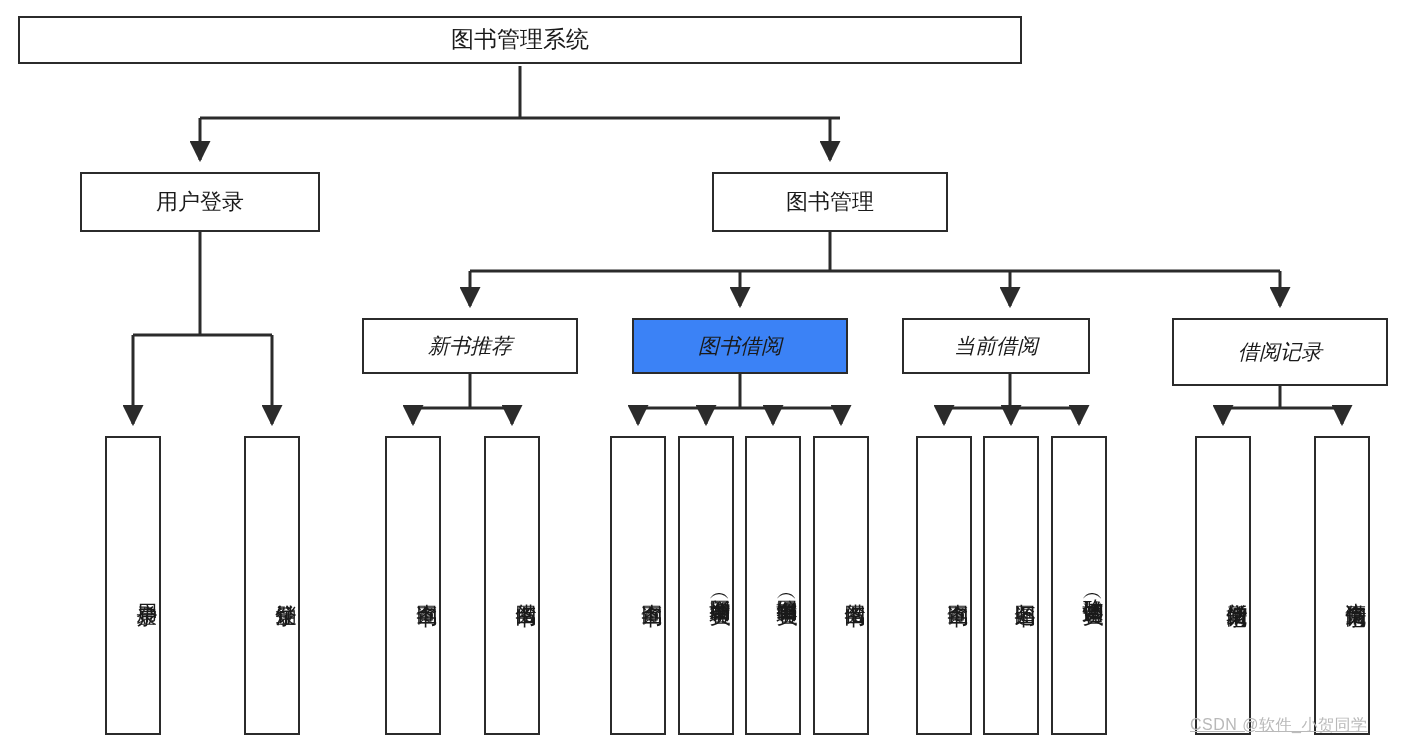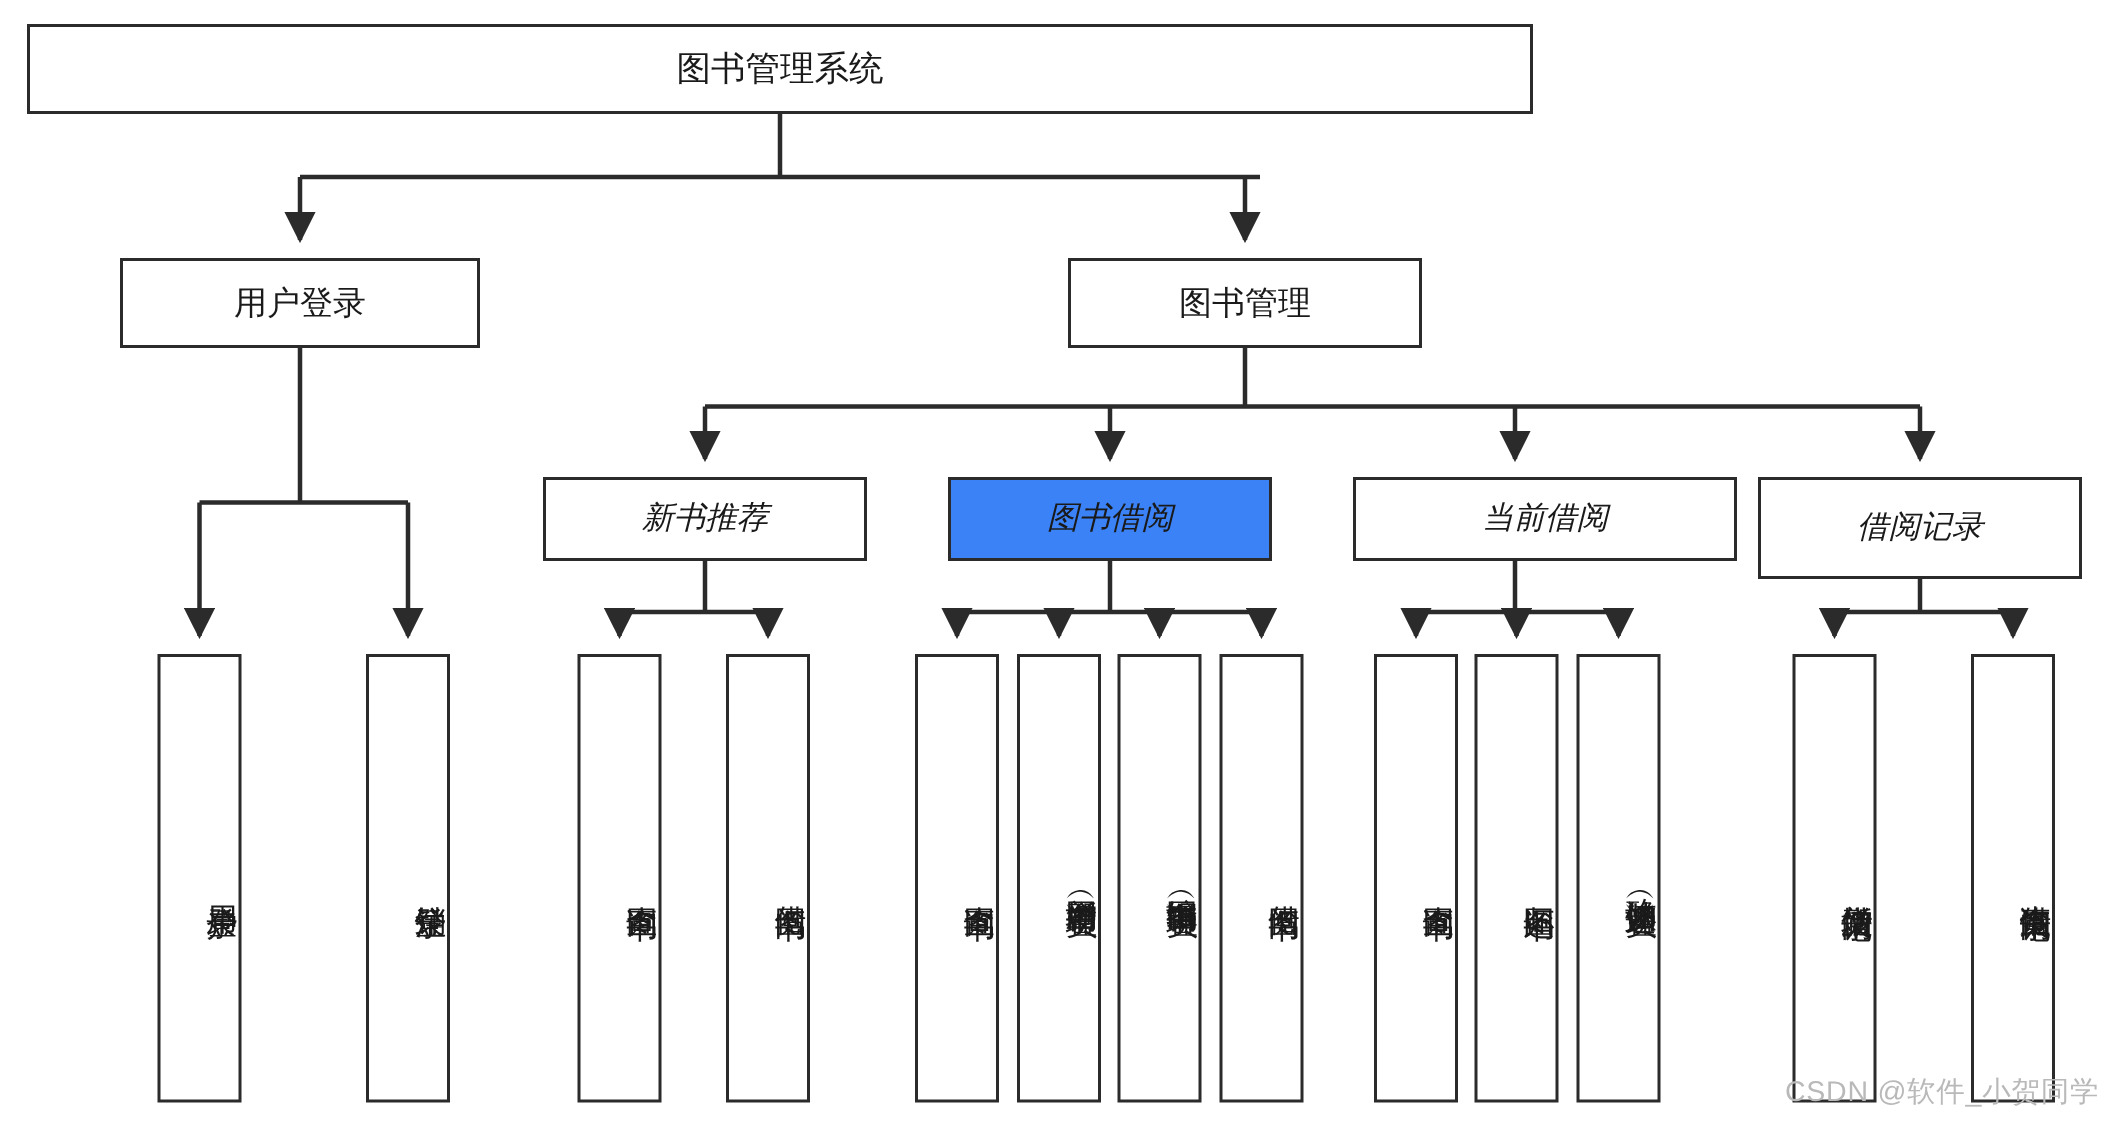--- a/index.html
+++ b/index.html
@@ -59,23 +59,24 @@
     letter-spacing: 1px;
     white-space: normal;
   }
   .node.leaf.tall {
     align-items: flex-start;
     padding-top: 2px;
   }
   .watermark {
     position: absolute;
     color: #b9b9b9;
-    font-size: 19px;
+    font-size: 16px;
     white-space: nowrap;
     letter-spacing: 0.5px;
+    text-decoration: underline;
   }
 </style>
 </head>
 <body>
 
 <div id="canvas">
 
   <svg id="edges" viewBox="0 0 1405 747" width="1405" height="747">
     <defs>
       <marker id="arrow" viewBox="0 0 10 10" refX="9" refY="5" markerWidth="7" markerHeight="7" orient="auto-start-reverse">
@@ -119,28 +120,28 @@
       <path d="M 1011 408 L 1011 424" marker-end="url(#arrow)"></path>
       <path d="M 1079 408 L 1079 424" marker-end="url(#arrow)"></path>
 
       <path d="M 1280 374 L 1280 408"></path>
       <path d="M 1223 408 L 1342 408"></path>
       <path d="M 1223 408 L 1223 424" marker-end="url(#arrow)"></path>
       <path d="M 1342 408 L 1342 424" marker-end="url(#arrow)"></path>
     </g>
   </svg>
 
-  <div class="node root" id="node-root" style="left: 18px; top: 16px; width: 1004px; height: 60px; border-color: rgb(43, 43, 43); background: rgb(255, 255, 255); color: rgb(26, 26, 26);">图书管理系统</div>
+  <div class="node root" id="node-root" style="left: 18px; top: 16px; width: 1004px; height: 48px; border-color: rgb(43, 43, 43); background: rgb(255, 255, 255); color: rgb(26, 26, 26);">图书管理系统</div>
 
   <div class="node level1" id="node-l1-0" style="left: 80px; top: 172px; width: 240px; height: 60px; border-color: rgb(43, 43, 43); background: rgb(255, 255, 255); color: rgb(26, 26, 26);">用户登录</div>
   <div class="node level1" id="node-l1-1" style="left: 712px; top: 172px; width: 236px; height: 60px; border-color: rgb(43, 43, 43); background: rgb(255, 255, 255); color: rgb(26, 26, 26);">图书管理</div>
 
   <div class="node level2" id="node-l2-0" style="left: 362px; top: 318px; width: 216px; height: 56px; border-color: rgb(43, 43, 43); background: rgb(255, 255, 255); color: rgb(26, 26, 26);">新书推荐</div>
   <div class="node level2" id="node-l2-1" style="left: 632px; top: 318px; width: 216px; height: 56px; border-color: rgb(43, 43, 43); background: #3b82f6; color: rgb(26, 26, 26);">图书借阅</div>
-  <div class="node level2" id="node-l2-2" style="left: 902px; top: 318px; width: 256px; height: 56px; border-color: rgb(43, 43, 43); background: rgb(255, 255, 255); color: rgb(26, 26, 26);">当前借阅</div>
+  <div class="node level2" id="node-l2-2" style="left: 902px; top: 318px; width: 188px; height: 56px; border-color: rgb(43, 43, 43); background: rgb(255, 255, 255); color: rgb(26, 26, 26);">当前借阅</div>
   <div class="node level2" id="node-l2-3" style="left: 1172px; top: 318px; width: 216px; height: 68px; border-color: rgb(43, 43, 43); background: rgb(255, 255, 255); color: rgb(26, 26, 26);">借阅记录</div>
 
   <div class="node leaf" id="node-leaf-0" style="left: 105px; top: 436px; width: 56px; height: 299px; border-color: rgb(43, 43, 43); background: rgb(255, 255, 255); color: rgb(26, 26, 26);">用户登录</div>
   <div class="node leaf" id="node-leaf-1" style="left: 244px; top: 436px; width: 56px; height: 299px; border-color: rgb(43, 43, 43); background: rgb(255, 255, 255); color: rgb(26, 26, 26);">注销登录</div>
   <div class="node leaf" id="node-leaf-2" style="left: 385px; top: 436px; width: 56px; height: 299px; border-color: rgb(43, 43, 43); background: rgb(255, 255, 255); color: rgb(26, 26, 26);">查询图书</div>
   <div class="node leaf" id="node-leaf-3" style="left: 484px; top: 436px; width: 56px; height: 299px; border-color: rgb(43, 43, 43); background: rgb(255, 255, 255); color: rgb(26, 26, 26);">借阅图书</div>
   <div class="node leaf" id="node-leaf-4" style="left: 610px; top: 436px; width: 56px; height: 299px; border-color: rgb(43, 43, 43); background: rgb(255, 255, 255); color: rgb(26, 26, 26);">查询图书</div>
   <div class="node leaf tall" id="node-leaf-5" style="left: 678px; top: 436px; width: 56px; height: 299px; border-color: rgb(43, 43, 43); background: rgb(255, 255, 255); color: rgb(26, 26, 26);">新增图书（管理员）</div>
   <div class="node leaf tall" id="node-leaf-6" style="left: 745px; top: 436px; width: 56px; height: 299px; border-color: rgb(43, 43, 43); background: rgb(255, 255, 255); color: rgb(26, 26, 26);">编辑图书（管理员）</div>
   <div class="node leaf" id="node-leaf-7" style="left: 813px; top: 436px; width: 56px; height: 299px; border-color: rgb(43, 43, 43); background: rgb(255, 255, 255); color: rgb(26, 26, 26);">借阅图书</div>

